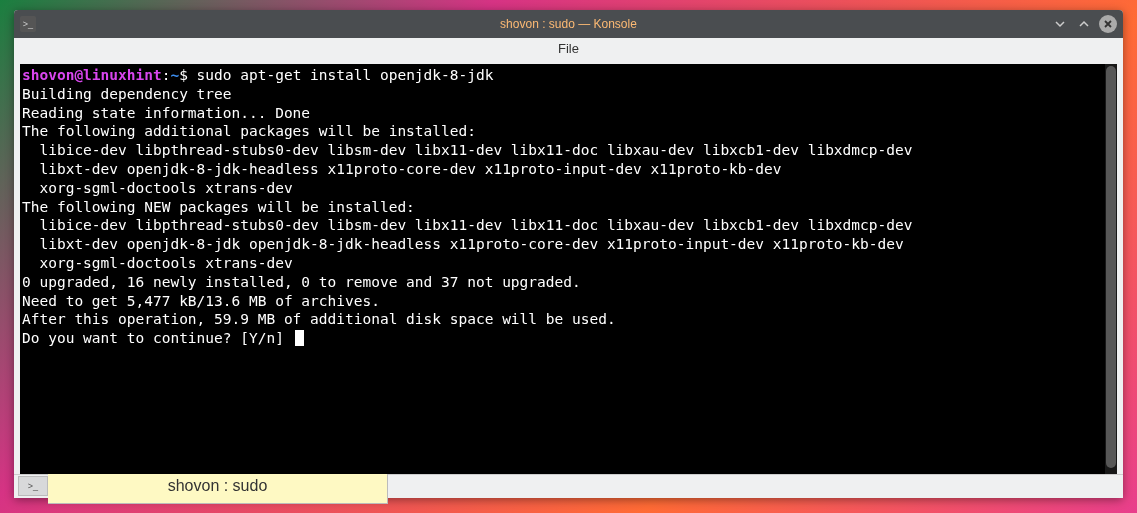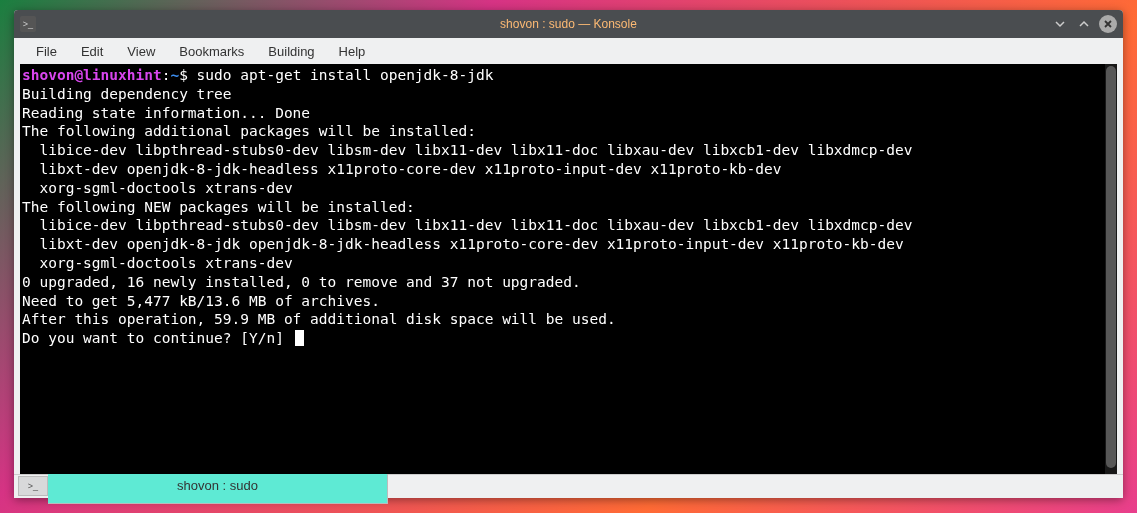--- a/index.html
+++ b/index.html
@@ -76,24 +76,25 @@
     .titlebar-btn.close {
       background: #aaa;
       color: #333;
       font-weight: bold;
     }
     .menubar {
       height: 26px;
       background: #eff0f1;
       display: flex;
       align-items: center;
-      padding: 0 12px;
+      padding: 0 6px;
       font-size: 13px;
       color: #333;
       gap: 4px;
+      flex-direction: column;
     }
     .menu-item {
       padding: 3px 10px;
       cursor: pointer;
     }
     .terminal {
       flex: 1;
       background: #000;
       margin: 0 6px;
       padding: 2px 2px;
@@ -162,27 +163,27 @@
       display: flex;
       align-items: center;
       justify-content: center;
       font-size: 9px;
       color: #555;
       cursor: pointer;
     }
     .tab {
       width: 340px;
       height: 36px;
-      background: #5eead4;
+      background: #fef9c3;
       border: 1px solid #bbb;
       border-left: none;
       display: flex;
       align-items: center;
       justify-content: center;
-      font-size: 13px;
+      font-size: 16px;
       color: #333;
     }
   </style>
 </head>
 <body>
 
 <div class="window">
 
   <div class="titlebar">
     <div class="titlebar-icon">

